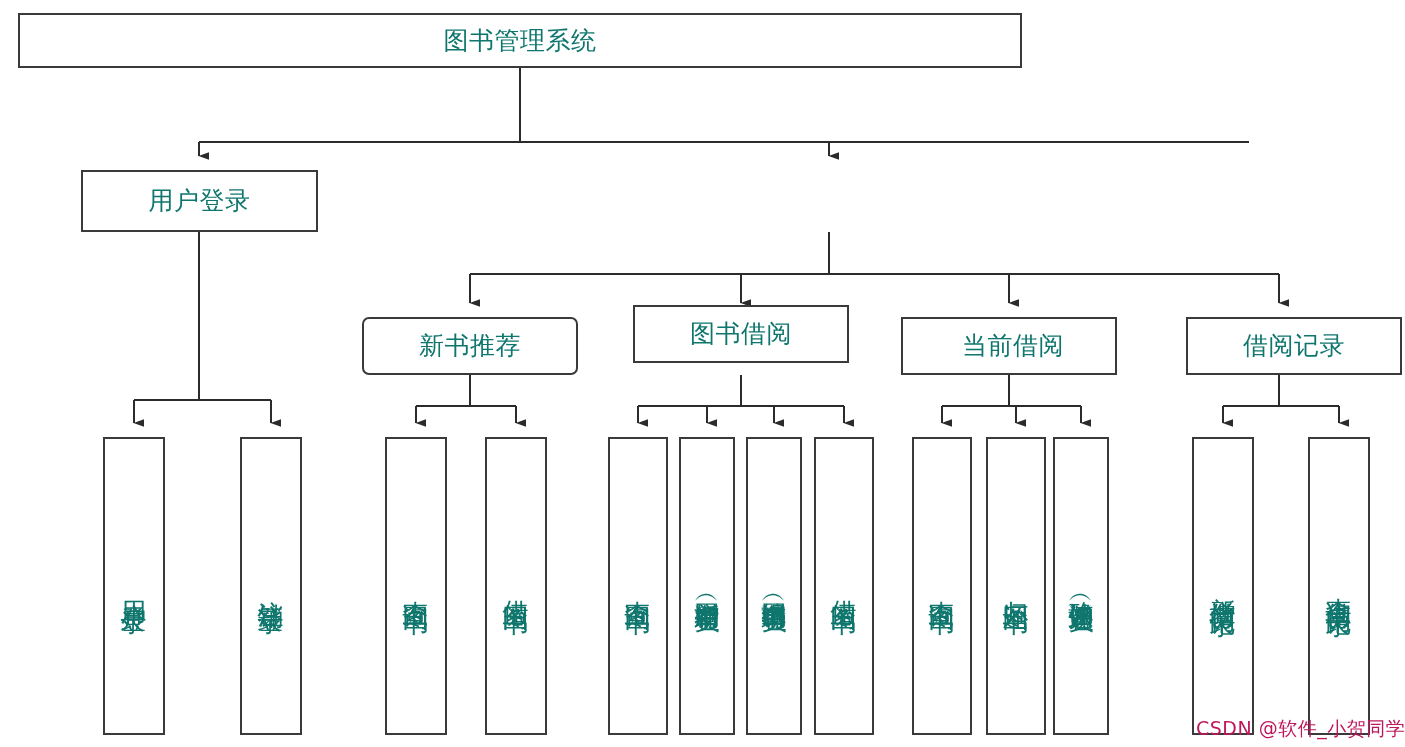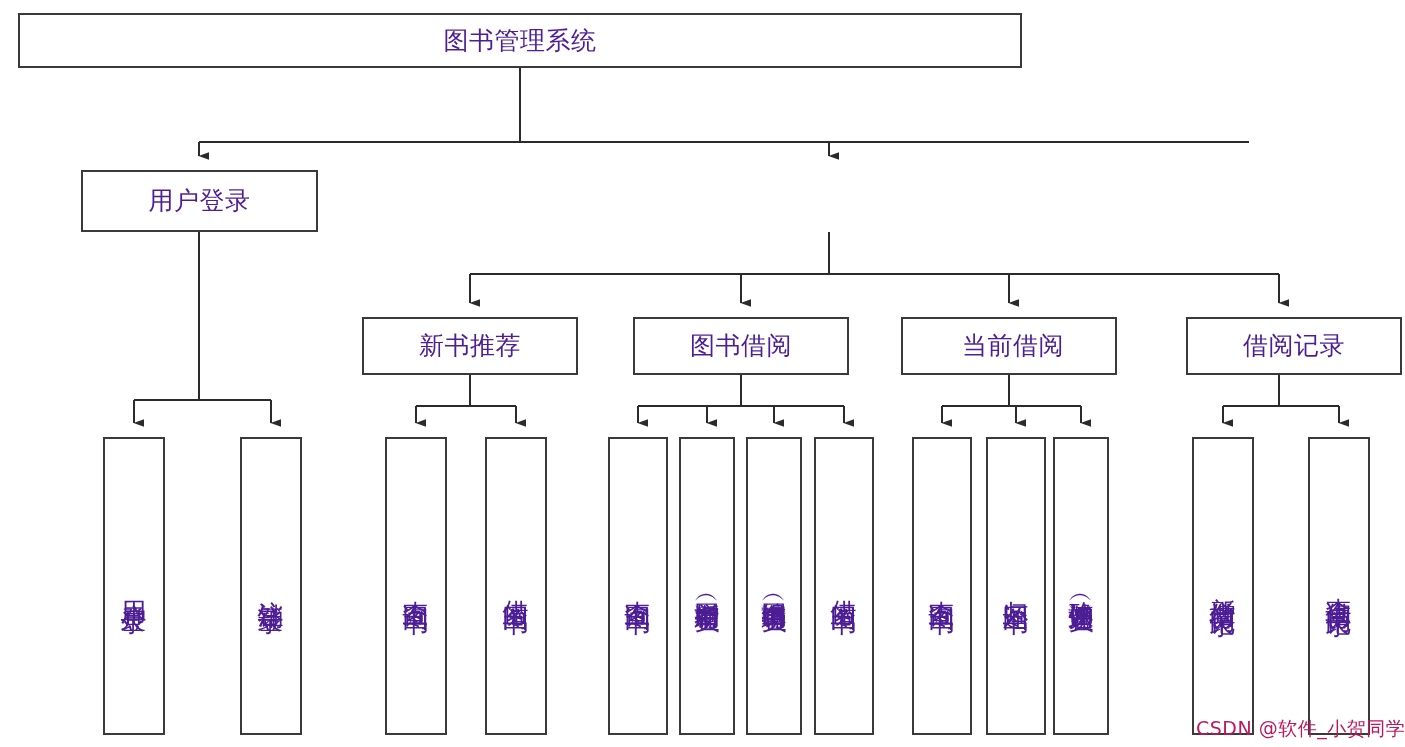--- a/index.html
+++ b/index.html
@@ -33,21 +33,21 @@
     position: absolute;
     box-sizing: border-box;
     background: #ffffff;
     border: 2.5px solid #3a3a3a;
     display: flex;
     align-items: center;
     justify-content: center;
     overflow: hidden;
   }
   .node-label {
-    color: #4c1d95;
+    color: #0f766e;
     letter-spacing: 0.5px;
     white-space: nowrap;
     line-height: 1.12;
   }
   
   .node.horiz .node-label {
     font-size: 25px;
   }
   .node.root .node-label {
     font-size: 25px;
@@ -149,24 +149,24 @@
   </svg>
 
   <div class="node root horiz" style="left:18px; top:13px; width:1004px; height:55px;">
     <span class="node-label">图书管理系统</span>
   </div>
 
   <div class="node horiz" style="left:81px; top:170px; width:237px; height:62px;">
     <span class="node-label">用户登录</span>
   </div>
 
-  <div class="node horiz" style="left:362px; top:317px; width:216px; height:58px;">
+  <div class="node horiz" style="left:362px; top:317px; width:216px; height:58px;border-radius:7px;">
     <span class="node-label">新书推荐</span>
   </div>
-  <div class="node horiz" style="left:633px; top:317px; width:216px; height:58px;text-align:right;">
+  <div class="node horiz" style="left:633px; top:305px; width:216px; height:58px;text-align:right;">
     <span class="node-label">图书借阅</span>
   </div>
   <div class="node horiz" style="left:901px; top:317px; width:216px; height:58px;padding-left:8px;">
     <span class="node-label">当前借阅</span>
   </div>
   <div class="node horiz" style="left:1171px; top:317px; width:216px; height:58px;margin-left:15px;">
     <span class="node-label">借阅记录</span>
   </div>
 
   <div class="node vert" style="left:103px; top:437px; width:62px; height:298px;">

